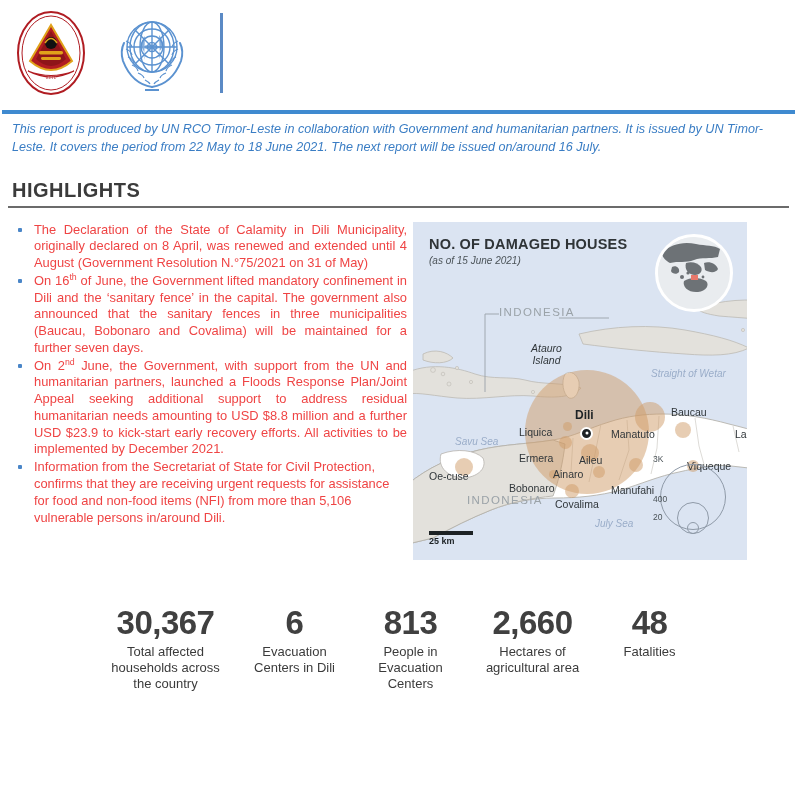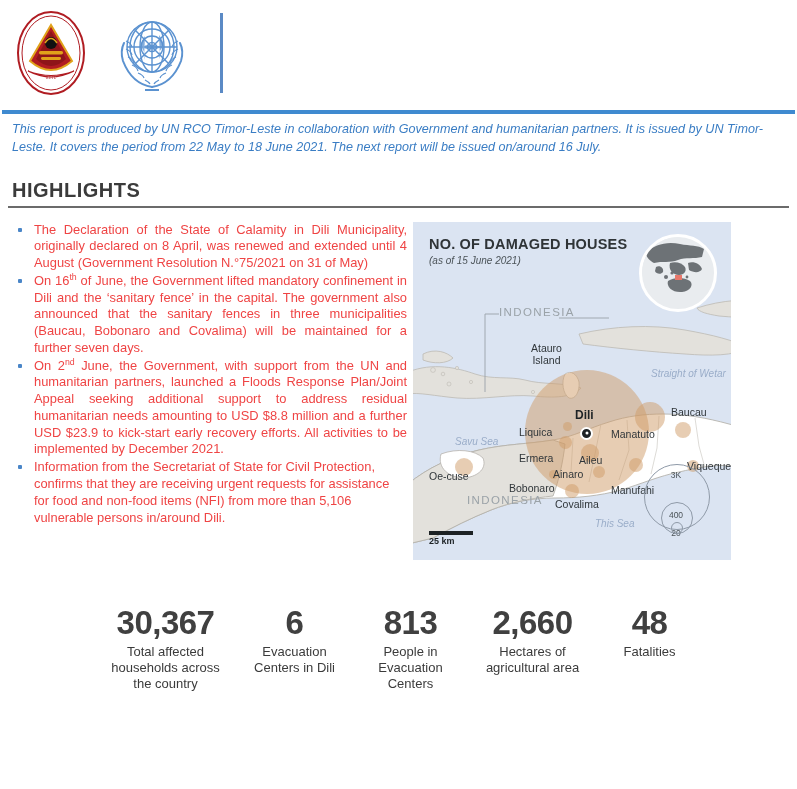--- a/index.html
+++ b/index.html
@@ -68,21 +68,21 @@
   ul.bullets li::before{
     content:"";position:absolute;left:12px;top:6px;
     width:4px;height:4px;background:#4a86c8;border-radius:1px;
   }
   sup{font-size:0.68em;vertical-align:super;line-height:0;}
 
   
   .map-wrap{position:relative;}
   .map-box{
     position:relative;width:318px;height:338px;
-    background:#dbe4f2;overflow:hidden;
+    background:#dbe4f2;overflow:hidden;padding-left:16px;
   }
   .map-title{
     position:absolute;left:16px;top:14px;
     font-size:14.5px;font-weight:bold;color:#2f3437;letter-spacing:0.2px;
     margin:0;
   }
   .map-subtitle{
     position:absolute;left:16px;top:33px;
     font-size:10px;font-style:italic;color:#4b5358;margin:0;
   }
@@ -94,39 +94,39 @@
   .map-label{
     position:absolute;font-size:10.5px;color:#30363a;white-space:nowrap;
   }
   .map-label.sea{
     font-style:italic;color:#9aadc9;font-size:10px;
   }
   .map-label.country{
     color:#9aa2a8;font-size:11.5px;letter-spacing:1.4px;
   }
   .map-label.capital{font-weight:bold;font-size:12px;color:#1d2225;}
-  .map-label.island{font-size:10.5px;color:#30363a;text-align:center;line-height:1.15;}
+  .map-label.island{font-style:italic;font-size:10.5px;color:#30363a;text-align:center;line-height:1.15;}
 
   .bub{position:absolute;border-radius:50%;background:rgba(207,155,104,0.50);}
   .capdot{
     position:absolute;width:13px;height:13px;border-radius:50%;
     background:#1d2225;border:2px solid #ffffff;box-sizing:border-box;
   }
   .capdot::after{
     content:"";position:absolute;left:50%;top:50%;width:3px;height:3px;
     background:#ffffff;border-radius:50%;transform:translate(-50%,-50%);
   }
 
   .legend{position:absolute;right:16px;bottom:22px;width:78px;height:84px;}
   .legend .lc{
     position:absolute;border:1px solid #8f9aa8;border-radius:50%;
     background:transparent;
   }
   .legend .lt{
-    position:absolute;font-size:8.5px;color:#4b5358;text-align:center;width:100%;margin-top:16px;
+    position:absolute;font-size:8.5px;color:#4b5358;text-align:left;width:100%;
   }
   .scalebar{position:absolute;left:16px;bottom:14px;}
   .scalebar .bar{width:44px;height:4px;background:#1d2225;}
   .scalebar .lbl{font-size:9px;color:#1d2225;margin-top:1px;font-weight:bold;}
 
   .map-source{
     padding:4px 2px 0 4px;font-size:7.6px;color:#6e7479;line-height:1.35;
   }
   .map-source .src-lead{font-weight:bold;font-style:normal;}
   .map-source .disc{font-style:italic;display:block;}
@@ -315,21 +315,21 @@
             <rect x="33" y="38" width="7" height="5" fill="#e8786b"></rect>
           </svg>
         </div>
 
         <div class="map-label country" style="left:86px;top:84px;">INDONESIA</div>
         <div class="map-label country" style="left:54px;top:272px;">INDONESIA</div>
 
         <div class="map-label island" style="left:118px;top:120px;">Atauro<br>Island</div>
         <div class="map-label sea" style="left:238px;top:146px;">Straight of Wetar</div>
         <div class="map-label sea" style="left:42px;top:214px;">Savu Sea</div>
-        <div class="map-label sea" style="left:182px;top:296px;">This Sea</div>
+        <div class="map-label sea" style="left:182px;top:296px;">July Sea</div>
 
         <div class="map-label capital" style="left:162px;top:186px;">Dili</div>
         <div class="map-label" style="left:106px;top:204px;">Liquica</div>
         <div class="map-label" style="left:106px;top:230px;">Ermera</div>
         <div class="map-label" style="left:140px;top:246px;">Ainaro</div>
         <div class="map-label" style="left:166px;top:232px;">Aileu</div>
         <div class="map-label" style="left:96px;top:260px;">Bobonaro</div>
         <div class="map-label" style="left:142px;top:276px;">Covalima</div>
         <div class="map-label" style="left:198px;top:262px;">Manufahi</div>
         <div class="map-label" style="left:198px;top:206px;">Manatuto</div>

